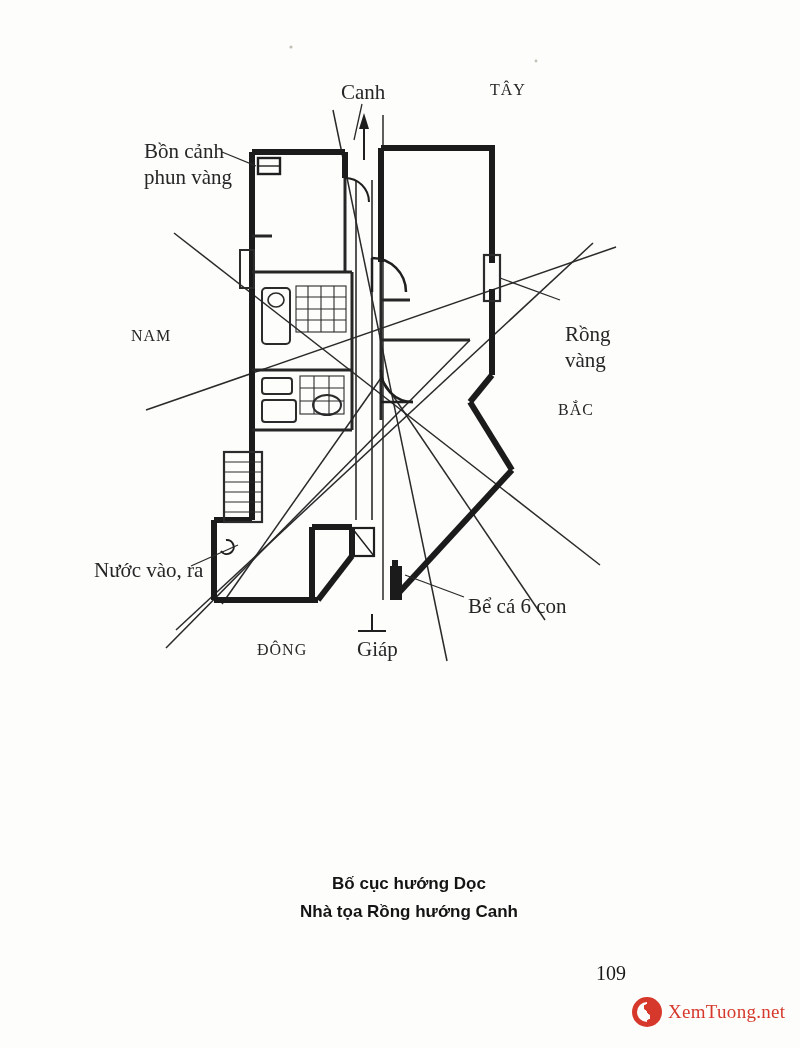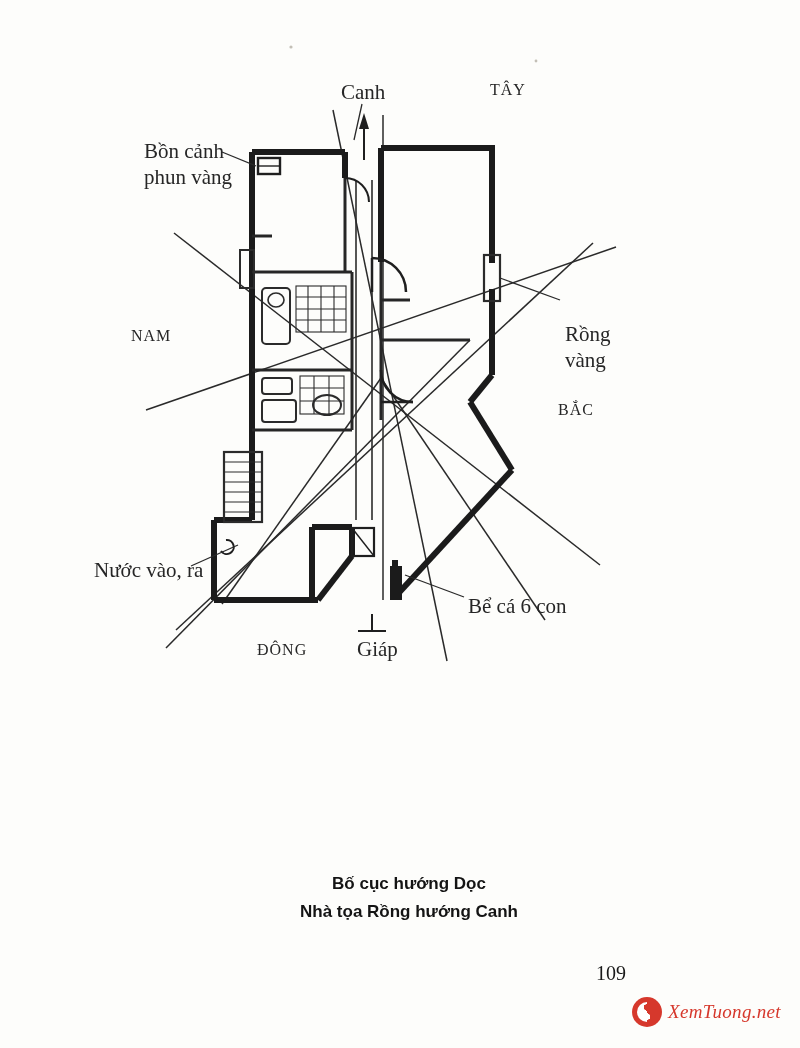--- a/index.html
+++ b/index.html
@@ -97,21 +97,20 @@
     border-radius: 50%;
     background:
       radial-gradient(circle at 50% 27%, #d6382c 3.2px, transparent 3.3px),
       radial-gradient(circle at 50% 73%, #ffffff 3.2px, transparent 3.3px),
       linear-gradient(90deg, #ffffff 50%, #d6382c 50%);
   }
   .wm-text {
     font-family: "Liberation Serif", serif;
     font-size: 19px;
     color: #d6382c;
-    font-style: italic;
     letter-spacing: 0.3px;
   }
 </style>
 </head>
 <body>
 
 <div id="page">
 
   <div class="diagram-wrap">
 

